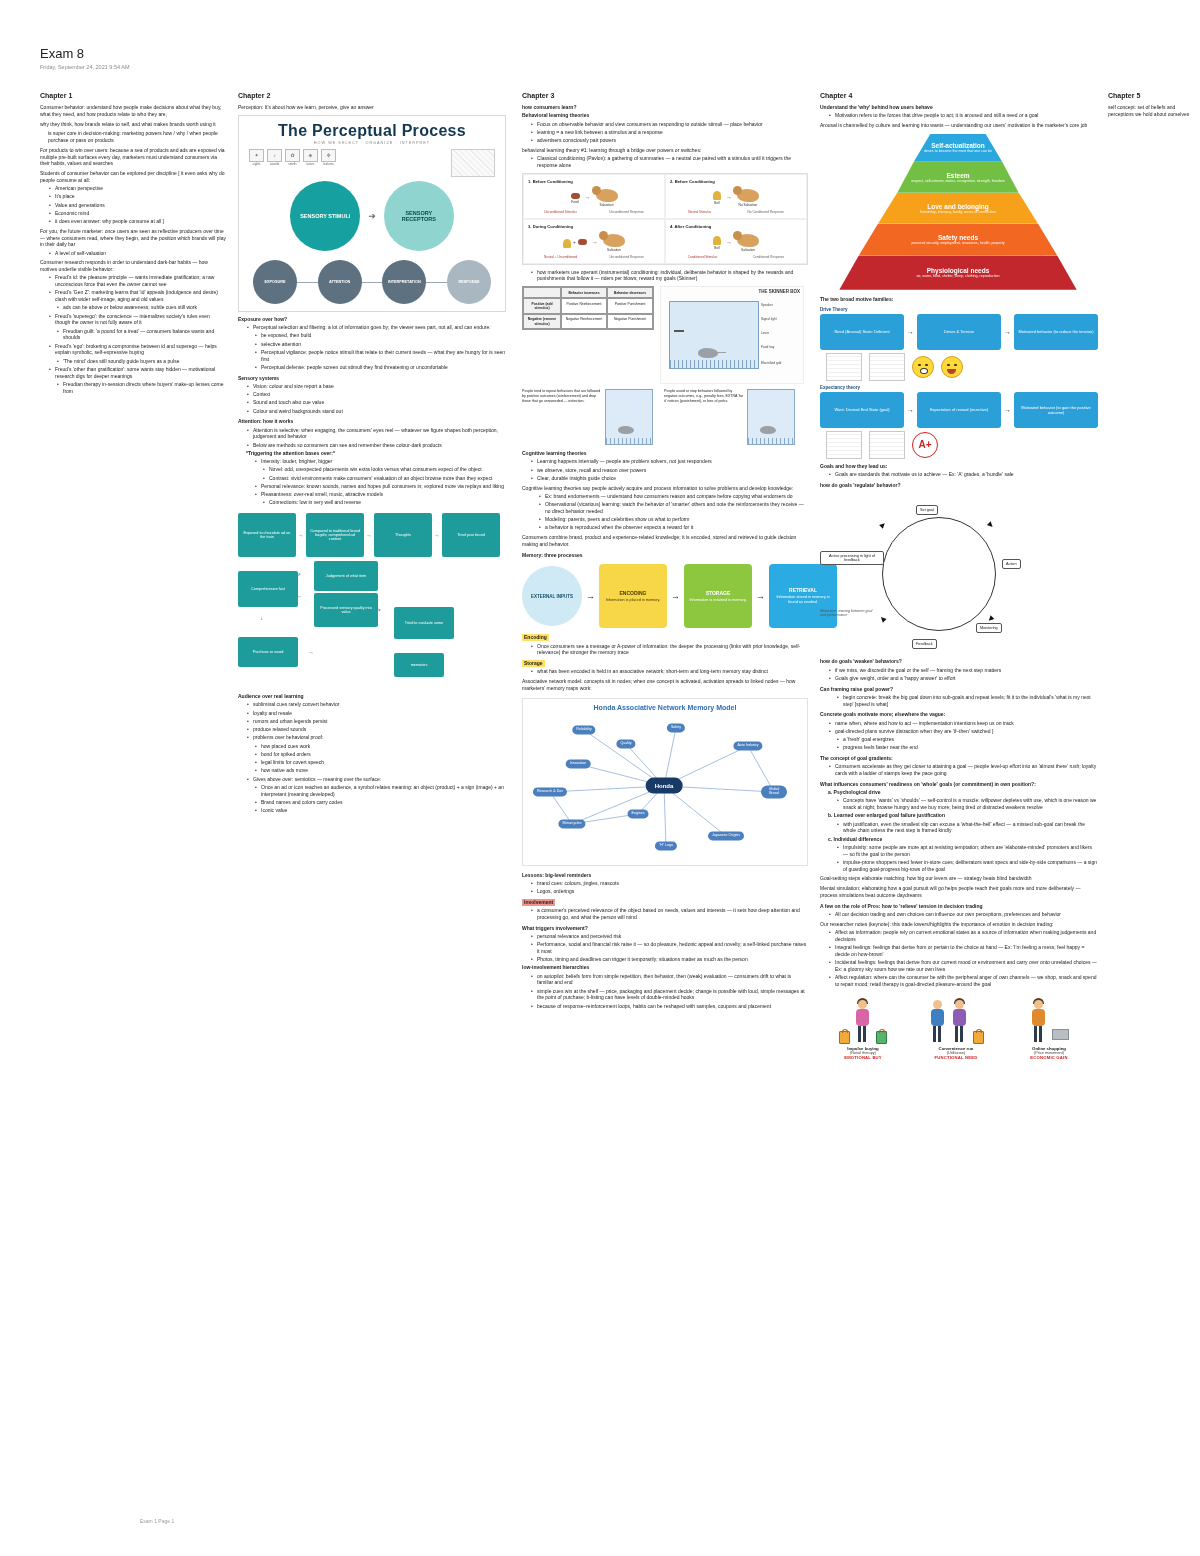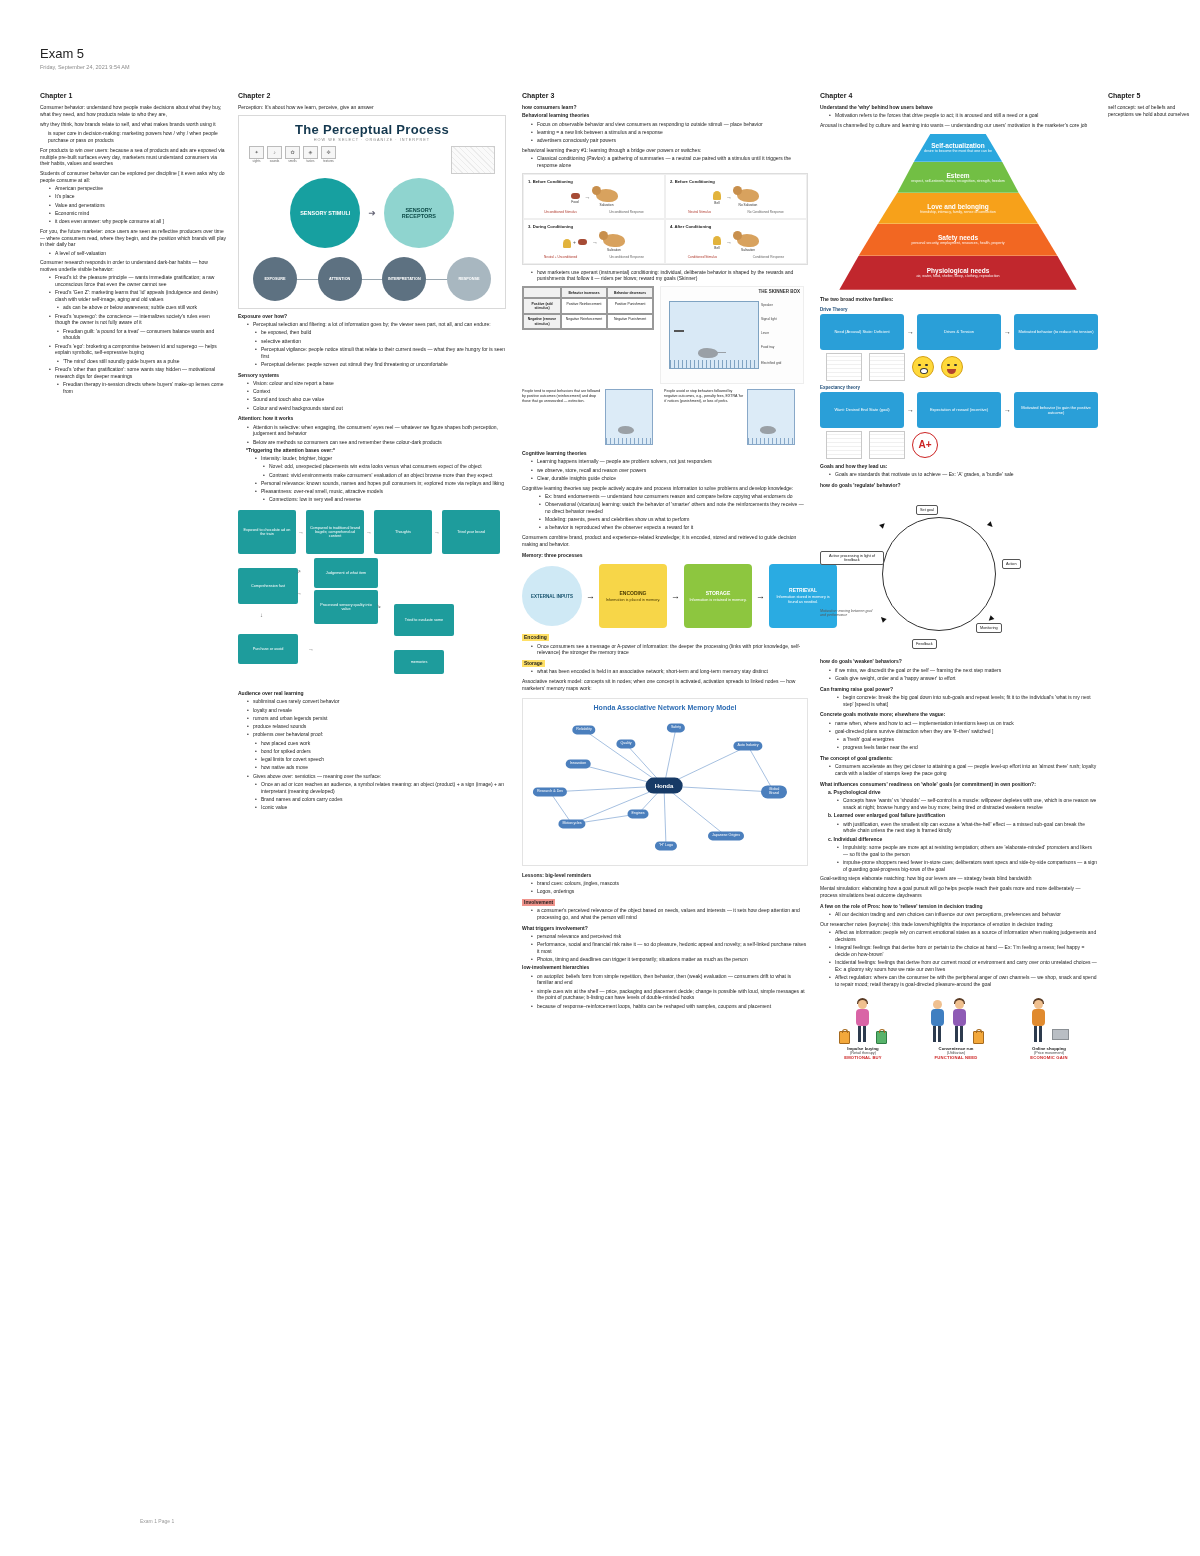--- a/index.html
+++ b/index.html
@@ -23,21 +23,21 @@
   .h{font-weight:700;margin-top:4px}
   .bh{font-weight:700}
   .b{padding-left:7px;position:relative}
   .b::before{content:"\2022";position:absolute;left:1px;top:0}
   .l1{margin-left:8px}.l2{margin-left:16px}.l3{margin-left:24px}
   .hl-y{background:#ffe066;font-weight:700;width:fit-content;padding:0 2px;margin-top:4px}
   .hl-r{background:#f0948c;font-weight:700;width:fit-content;padding:0 2px;margin-top:4px}
 
   
   .ppfig{border:1px solid #d9d9d9;background:#fff;padding:6px;margin:4px 0}
-  .pp-title{font-size:13px;font-weight:700;color:#14384f;text-align:center;letter-spacing:.3px}
+  .pp-title{font-size:16px;font-weight:700;color:#14384f;text-align:center;letter-spacing:.3px}
   .pp-sub{font-size:3.8px;color:#888;text-align:center;letter-spacing:1px;margin:1px 0 4px}
   .pp-toprow{display:flex;justify-content:space-between;align-items:flex-start;margin:2px 4px 4px}
   .pp-senses{display:flex;gap:3px}
   .sense{width:15px}
   .sense .sq{width:13px;height:11px;border:1px solid #bbb;background:#f6f6f6;display:flex;align-items:center;justify-content:center;font-size:5px;color:#777}
   .sense .cap{font-size:3px;color:#666;text-align:center}
   .pp-sketch{width:42px;height:26px;border:1px solid #ccc;background:repeating-linear-gradient(45deg,#fafafa,#fafafa 3px,#ececec 3px,#ececec 4px)}
   .pp-circles{display:flex;align-items:center;justify-content:center;gap:8px;margin:4px 0 8px}
   .circleA,.circleB{width:62px;height:62px;border-radius:50%;display:flex;align-items:center;justify-content:center;text-align:center;padding:4px;font-weight:700;font-size:5.5px}
   .circleA{background:#17a0a0;color:#fff}
@@ -179,21 +179,21 @@
   .bag::before{content:"";position:absolute;left:2px;top:-3px;width:4px;height:3px;border:1px solid #a66a1e;border-bottom:none;border-radius:3px 3px 0 0}
   .bag.g{background:#58b36b;border-color:#2e7d44}
   .laptop{width:15px;height:9px;background:#b9bec4;border:1px solid #8a8f94;margin-bottom:6px}
   .caps .cc1{font-size:4.3px;font-weight:700}
   .caps .cc2{font-size:3.8px;color:#444}
   .caps .cc3{font-size:4.2px;font-weight:700;color:#cc2222;letter-spacing:.2px}
 </style>
 </head>
 <body>
 
-<div class="page-title">Exam 5</div>
+<div class="page-title">Exam 8</div>
 <div class="page-sub">Friday, September 24, 2021      9:54 AM</div>
 
 <section class="col c1">
   <h3 class="chap">Chapter 1</h3>
   <div class="lines">
       <div class="ln p">Consumer behavior: understand how people make decisions about what they buy, what they need, and how products relate to who they are,</div>
       <div class="ln p">why they think, how brands relate to self, and what makes brands worth using it</div>
       <div class="ln p l1">is super core in decision-making: marketing powers how / why / when people purchase or pass on products</div>
       <div class="ln p">For products to win over users: because a sea of products and ads are exposed via multiple pre-built surfaces every day, marketers must understand consumers via their habits, values and searches</div>
       <div class="ln p">Students of consumer behavior can be explored per discipline [ it even asks why do people consume at all:</div>

